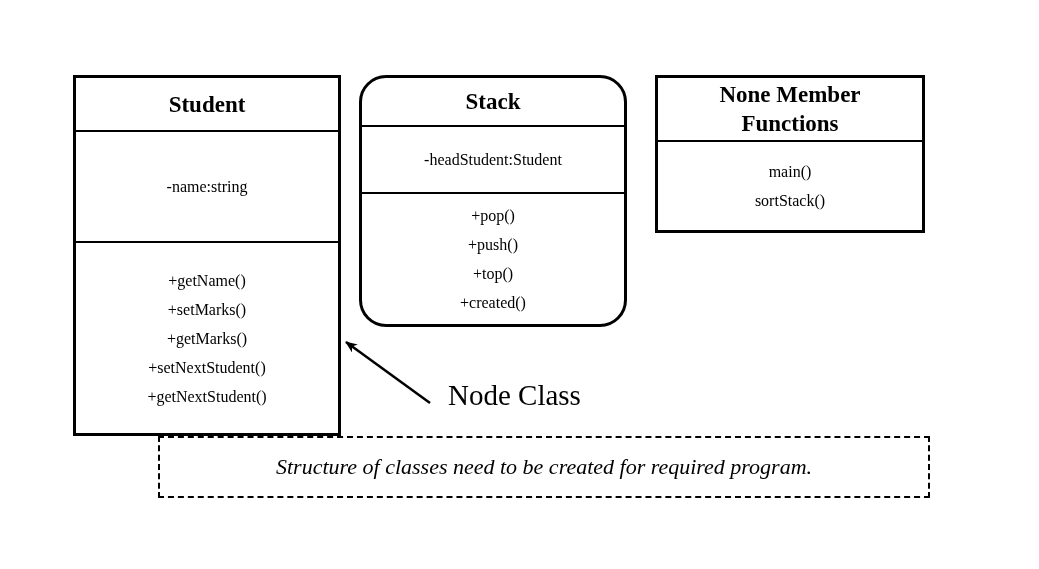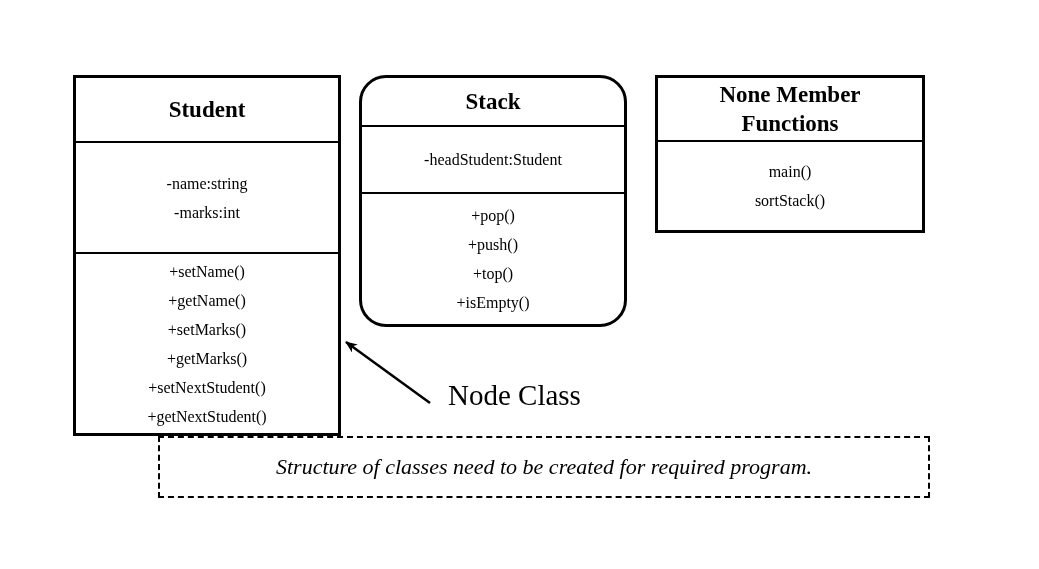--- a/index.html
+++ b/index.html
@@ -37,21 +37,21 @@
   .sec:last-child { border-bottom: none; }
   .class-title {
     font-weight: bold;
     font-size: 23px;
     line-height: 29px;
   }
   .line { line-height: 29px; white-space: nowrap; }
   .grow { flex: 1 1 auto; }
 
   #box-student { left: 73px;  top: 75px; width: 268px; height: 361px; }
-  #box-student .class-title { height: 65px; font-family: Liberation Serif, serif; }
+  #box-student .class-title { height: 54px; font-family: Liberation Serif, serif; }
   #box-student .attrs  { height: 111px; }
 
   #box-stack { left: 359px; top: 75px; width: 268px; height: 252px; border-radius: 27px; }
   #box-stack .class-title { height: 49px; }
   #box-stack .attrs { height: 67px; }
 
   #box-nmf { left: 655px; top: 75px; width: 270px; height: 158px; }
   #box-nmf .class-title { height: 64px; }
   #box-nmf .title-narrow { display: inline-block; max-width: 190px; white-space: normal; }
 
@@ -90,44 +90,42 @@
 <body>
 
 <div class="canvas">
 
   <section class="class-box" id="box-student">
     <div class="sec class-title">
       <span class="line">Student</span>
     </div>
     <div class="sec attrs">
       <div class="line">-name:string</div>
-      <div class="line">-marks:int</div>
     </div>
     <div class="sec grow methods">
-      <div class="line">+setName()</div>
       <div class="line">+getName()</div>
       <div class="line">+setMarks()</div>
       <div class="line">+getMarks()</div>
       <div class="line">+setNextStudent()</div>
       <div class="line">+getNextStudent()</div>
     </div>
   </section>
 
   <section class="class-box" id="box-stack">
     <div class="sec class-title">
       <span class="line">Stack</span>
     </div>
     <div class="sec attrs">
       <div class="line">-headStudent:Student</div>
     </div>
     <div class="sec grow methods">
       <div class="line">+pop()</div>
       <div class="line">+push()</div>
       <div class="line">+top()</div>
-      <div class="line">+isEmpty()</div>
+      <div class="line">+created()</div>
     </div>
   </section>
 
   <section class="class-box" id="box-nmf">
     <div class="sec class-title">
       <span class="line title-narrow">None Member Functions</span>
     </div>
     <div class="sec grow methods">
       <div class="line">main()</div>
       <div class="line">sortStack()</div>

